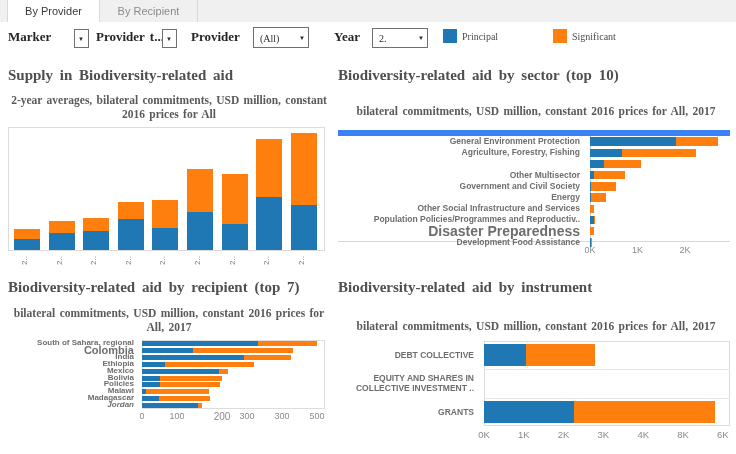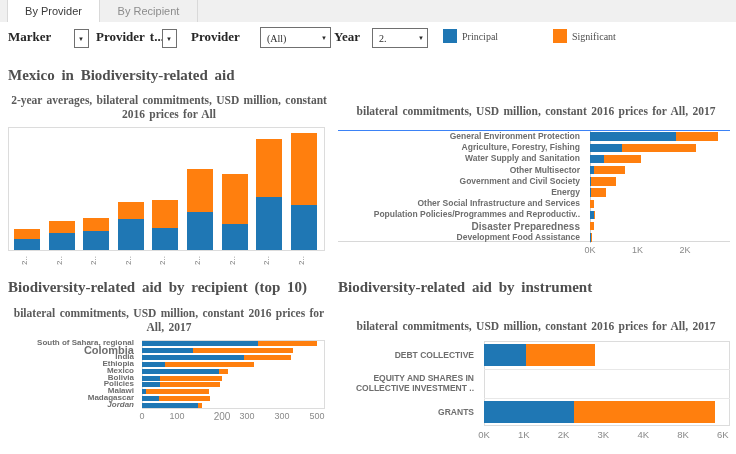--- a/index.html
+++ b/index.html
@@ -36,21 +36,21 @@
 
   
   .plotbox { position: absolute; border: 1px solid #dcdcdc; }
   .rows { position: absolute; }
   .rowlabel { position: absolute; text-align: right; font-weight: bold; color: #6e6e6e; white-space: nowrap; }
   .seg { position: absolute; }
   .tick { position: absolute; transform: translateX(-50%); font-size: 9px; color: #8a8a8a; white-space: nowrap; }
   .rot { position: absolute; transform: rotate(-90deg); font-size: 8px; color: #787878; white-space: nowrap; }
   .vline { position: absolute; width: 0; border-left: 1px solid #c9c9c9; }
   .hline { position: absolute; height: 0; border-top: 1px solid #e8e8e8; }
-  #rows-sector { border-top: 1px solid #3b82f6; border-bottom: 1px solid #d8d8d8; text-decoration: underline; }
+  #rows-sector { border-top: 6px solid #3b82f6; border-bottom: 1px solid #d8d8d8; text-decoration: underline; }
   #rows-instrument .rowlabel { display: flex; align-items: center; justify-content: flex-end;
                                white-space: normal; line-height: 10px; }
 </style>
 </head>
 <body>
 
 <div class="screen">
 
   <div class="tabbar">
     <div class="tab active">By Provider</div>
@@ -61,37 +61,37 @@
   <div class="dd" style="left:74px;top:29px;width:15px;height:19px">
     <span class="dd-arrow" style="right:4px">▼</span>
   </div>
 
   <div class="flabel" style="left:96px">Provider t...</div>
   <div class="dd" style="left:162px;top:29px;width:15px;height:19px">
     <span class="dd-arrow" style="right:4px">▼</span>
   </div>
 
   <div class="flabel" style="left:191px">Provider</div>
-  <div class="dd" style="left:260px;top:27px;width:71px;height:21px">
+  <div class="dd" style="left:253px;top:27px;width:56px;height:21px">
     <span class="dd-val">(All)</span>
     <span class="dd-arrow">▼</span>
   </div>
 
   <div class="flabel" style="left:334px">Year</div>
   <div class="dd" style="left:372px;top:28px;width:56px;height:20px">
     <span class="dd-val">2.</span>
     <span class="dd-arrow">▼</span>
   </div>
 
   <div class="leg-sw" id="leg-sw-principal" style="left: 443px; background: rgb(31, 119, 180);"></div>
   <div class="leg-lbl" style="left:462px">Principal</div>
   <div class="leg-sw" id="leg-sw-significant" style="left: 553px; background: rgb(255, 127, 14);"></div>
   <div class="leg-lbl" style="left:572px">Significant</div>
 
-  <div class="ctitle" style="left:8px;top:67px">Mexico in Biodiversity-related aid</div>
+  <div class="ctitle" style="left:8px;top:67px">Supply in Biodiversity-related aid</div>
   <div class="csub" style="left:8px;top:94px;width:322px">2-year averages, bilateral commitments, USD million, constant 2016 prices for All</div>
   <div class="plotbox" id="plot-trends" style="left:8px;top:127px;width:317px;height:124px">
       <div class="seg" style="left: 5px; width: 26px; bottom: 0px; height: 11px; background: rgb(31, 119, 180);"></div>
       <div class="seg" style="left: 5px; width: 26px; bottom: 11px; height: 10px; background: rgb(255, 127, 14);"></div>
       <div class="seg" style="left: 39.6px; width: 26px; bottom: 0px; height: 17px; background: rgb(31, 119, 180);"></div>
       <div class="seg" style="left: 39.6px; width: 26px; bottom: 17px; height: 12px; background: rgb(255, 127, 14);"></div>
       <div class="seg" style="left: 74.2px; width: 26px; bottom: 0px; height: 19px; background: rgb(31, 119, 180);"></div>
       <div class="seg" style="left: 74.2px; width: 26px; bottom: 19px; height: 13px; background: rgb(255, 127, 14);"></div>
       <div class="seg" style="left: 108.8px; width: 26px; bottom: 0px; height: 31px; background: rgb(31, 119, 180);"></div>
       <div class="seg" style="left: 108.8px; width: 26px; bottom: 31px; height: 17px; background: rgb(255, 127, 14);"></div>
@@ -111,59 +111,59 @@
       <div class="rot" style="left: 46.6px; top: 4px;">2..</div>
       <div class="rot" style="left: 81.2px; top: 4px;">2..</div>
       <div class="rot" style="left: 115.8px; top: 4px;">2..</div>
       <div class="rot" style="left: 150.4px; top: 4px;">2..</div>
       <div class="rot" style="left: 185px; top: 4px;">2..</div>
       <div class="rot" style="left: 219.6px; top: 4px;">2..</div>
       <div class="rot" style="left: 254.2px; top: 4px;">2..</div>
       <div class="rot" style="left: 288.8px; top: 4px;">2..</div>
     </div>
 
+  <div class="ctitle" style="left:338px;top:67px">Biodiversity-related aid by sector (top 10)</div>
   <div class="csub" style="left:338px;top:105px;width:396px">bilateral commitments, USD million, constant 2016 prices for All, 2017</div>
   <div class="rows" id="rows-sector" style="left:338px;top:130px;width:392px;height:112px">
     <div class="vline" style="left:252px;top:0;height:112px"></div>
   <div class="rowlabel" style="left: 0px; top: 0px; width: 246px; height: 11.2px; font-size: 8.5px; line-height: 11.2px; padding-right: 4px;">General Environment Protection</div>
       <div class="seg" style="left: 252px; top: 1.3px; width: 85.5px; height: 8.5px; background: rgb(31, 119, 180);"></div>
       <div class="seg" style="left: 337.5px; top: 1.3px; width: 42.8px; height: 8.5px; background: rgb(255, 127, 14);"></div>
       <div class="rowlabel" style="left: 0px; top: 11.2px; width: 246px; height: 11.2px; font-size: 8.5px; line-height: 11.2px; padding-right: 4px;">Agriculture, Forestry, Fishing</div>
       <div class="seg" style="left: 252px; top: 12.5px; width: 31.8px; height: 8.5px; background: rgb(31, 119, 180);"></div>
       <div class="seg" style="left: 283.8px; top: 12.5px; width: 74.1px; height: 8.5px; background: rgb(255, 127, 14);"></div>
-      <div class="rowlabel" style="left: 0px; top: 22.4px; width: 246px; height: 11.2px; font-size: 8.5px; line-height: 11.2px; padding-right: 4px;">Water Supply and Sanitation</div>
       <div class="seg" style="left: 252px; top: 23.8px; width: 14.3px; height: 8.5px; background: rgb(31, 119, 180);"></div>
       <div class="seg" style="left: 266.3px; top: 23.8px; width: 37px; height: 8.5px; background: rgb(255, 127, 14);"></div>
       <div class="rowlabel" style="left: 0px; top: 33.6px; width: 246px; height: 11.2px; font-size: 8.5px; line-height: 11.2px; padding-right: 4px;">Other Multisector</div>
       <div class="seg" style="left: 252px; top: 34.9px; width: 4.3px; height: 8.5px; background: rgb(31, 119, 180);"></div>
       <div class="seg" style="left: 256.3px; top: 34.9px; width: 30.9px; height: 8.5px; background: rgb(255, 127, 14);"></div>
       <div class="rowlabel" style="left: 0px; top: 44.8px; width: 246px; height: 11.2px; font-size: 8.5px; line-height: 11.2px; padding-right: 4px;">Government and Civil Society</div>
       <div class="seg" style="left: 252px; top: 46.1px; width: 1.4px; height: 8.5px; background: rgb(31, 119, 180);"></div>
       <div class="seg" style="left: 253.4px; top: 46.1px; width: 24.7px; height: 8.5px; background: rgb(255, 127, 14);"></div>
       <div class="rowlabel" style="left: 0px; top: 56px; width: 246px; height: 11.2px; font-size: 8.5px; line-height: 11.2px; padding-right: 4px;">Energy</div>
       <div class="seg" style="left: 252px; top: 57.4px; width: 0.9px; height: 8.5px; background: rgb(31, 119, 180);"></div>
       <div class="seg" style="left: 252.9px; top: 57.4px; width: 14.7px; height: 8.5px; background: rgb(255, 127, 14);"></div>
       <div class="rowlabel" style="left: 0px; top: 67.2px; width: 246px; height: 11.2px; font-size: 8.5px; line-height: 11.2px; padding-right: 4px;">Other Social Infrastructure and Services</div>
       <div class="seg" style="left: 252px; top: 68.5px; width: 4.3px; height: 8.5px; background: rgb(255, 127, 14);"></div>
       <div class="rowlabel" style="left: 0px; top: 78.4px; width: 246px; height: 11.2px; font-size: 8.5px; line-height: 11.2px; padding-right: 4px;">Population Policies/Programmes and Reproductiv..</div>
       <div class="seg" style="left: 252px; top: 79.7px; width: 3.8px; height: 8.5px; background: rgb(31, 119, 180);"></div>
       <div class="seg" style="left: 255.8px; top: 79.7px; width: 0.5px; height: 8.5px; background: rgb(255, 127, 14);"></div>
-      <div class="rowlabel" style="left: 0px; top: 89.6px; width: 246px; height: 11.2px; font-size: 10px; line-height: 11.2px; padding-right: 4px;">Disaster Preparedness</div>
+      <div class="rowlabel" style="left: 0px; top: 89.6px; width: 246px; height: 11.2px; font-size: 14px; line-height: 11.2px; padding-right: 4px;">Disaster Preparedness</div>
       <div class="seg" style="left: 252px; top: 90.9px; width: 3.8px; height: 8.5px; background: rgb(255, 127, 14);"></div>
       <div class="rowlabel" style="left: 0px; top: 100.8px; width: 246px; height: 11.2px; font-size: 8.5px; line-height: 11.2px; padding-right: 4px;">Development Food Assistance</div>
       <div class="seg" style="left: 252px; top: 102.1px; width: 0.9px; height: 8.5px; background: rgb(31, 119, 180);"></div>
       <div class="seg" style="left: 252.9px; top: 102.1px; width: 1.4px; height: 8.5px; background: rgb(255, 127, 14);"></div>
     </div>
   <div class="rows" id="ticks-sector" style="left:338px;top:245px;width:392px;height:12px">
       <div class="tick" style="left: 252px; top: 0px; font-size: 9px;">0K</div>
       <div class="tick" style="left: 299.5px; top: 0px; font-size: 9px;">1K</div>
       <div class="tick" style="left: 347px; top: 0px; font-size: 9px;">2K</div>
     </div>
 
-  <div class="ctitle" style="left:8px;top:279px">Biodiversity-related aid by recipient (top 10)</div>
+  <div class="ctitle" style="left:8px;top:279px">Biodiversity-related aid by recipient (top 7)</div>
   <div class="csub" style="left:8px;top:307px;width:322px">bilateral commitments, USD million, constant 2016 prices for All, 2017</div>
   <div class="rows" id="rows-recipient" style="left:8px;top:340px;width:317px;height:69px">
     <div class="plotbox" style="left:134px;top:0;width:183px;height:69px"></div>
   <div class="rowlabel" style="left: 0px; top: 0px; width: 130px; height: 6.9px; font-size: 8px; line-height: 6.9px; padding-right: 4px;">South of Sahara, regional</div>
       <div class="seg" style="left: 134px; top: 1px; width: 115.5px; height: 5px; background: rgb(31, 119, 180);"></div>
       <div class="seg" style="left: 249.5px; top: 1px; width: 59.5px; height: 5px; background: rgb(255, 127, 14);"></div>
       <div class="rowlabel" style="left: 0px; top: 6.9px; width: 130px; height: 6.9px; font-size: 11px; line-height: 6.9px; padding-right: 4px;">Colombia</div>
       <div class="seg" style="left: 134px; top: 7.9px; width: 50.8px; height: 5px; background: rgb(31, 119, 180);"></div>
       <div class="seg" style="left: 184.8px; top: 7.9px; width: 99.8px; height: 5px; background: rgb(255, 127, 14);"></div>
       <div class="rowlabel" style="left: 0px; top: 13.8px; width: 130px; height: 6.9px; font-size: 8px; line-height: 6.9px; padding-right: 4px;">India</div>

